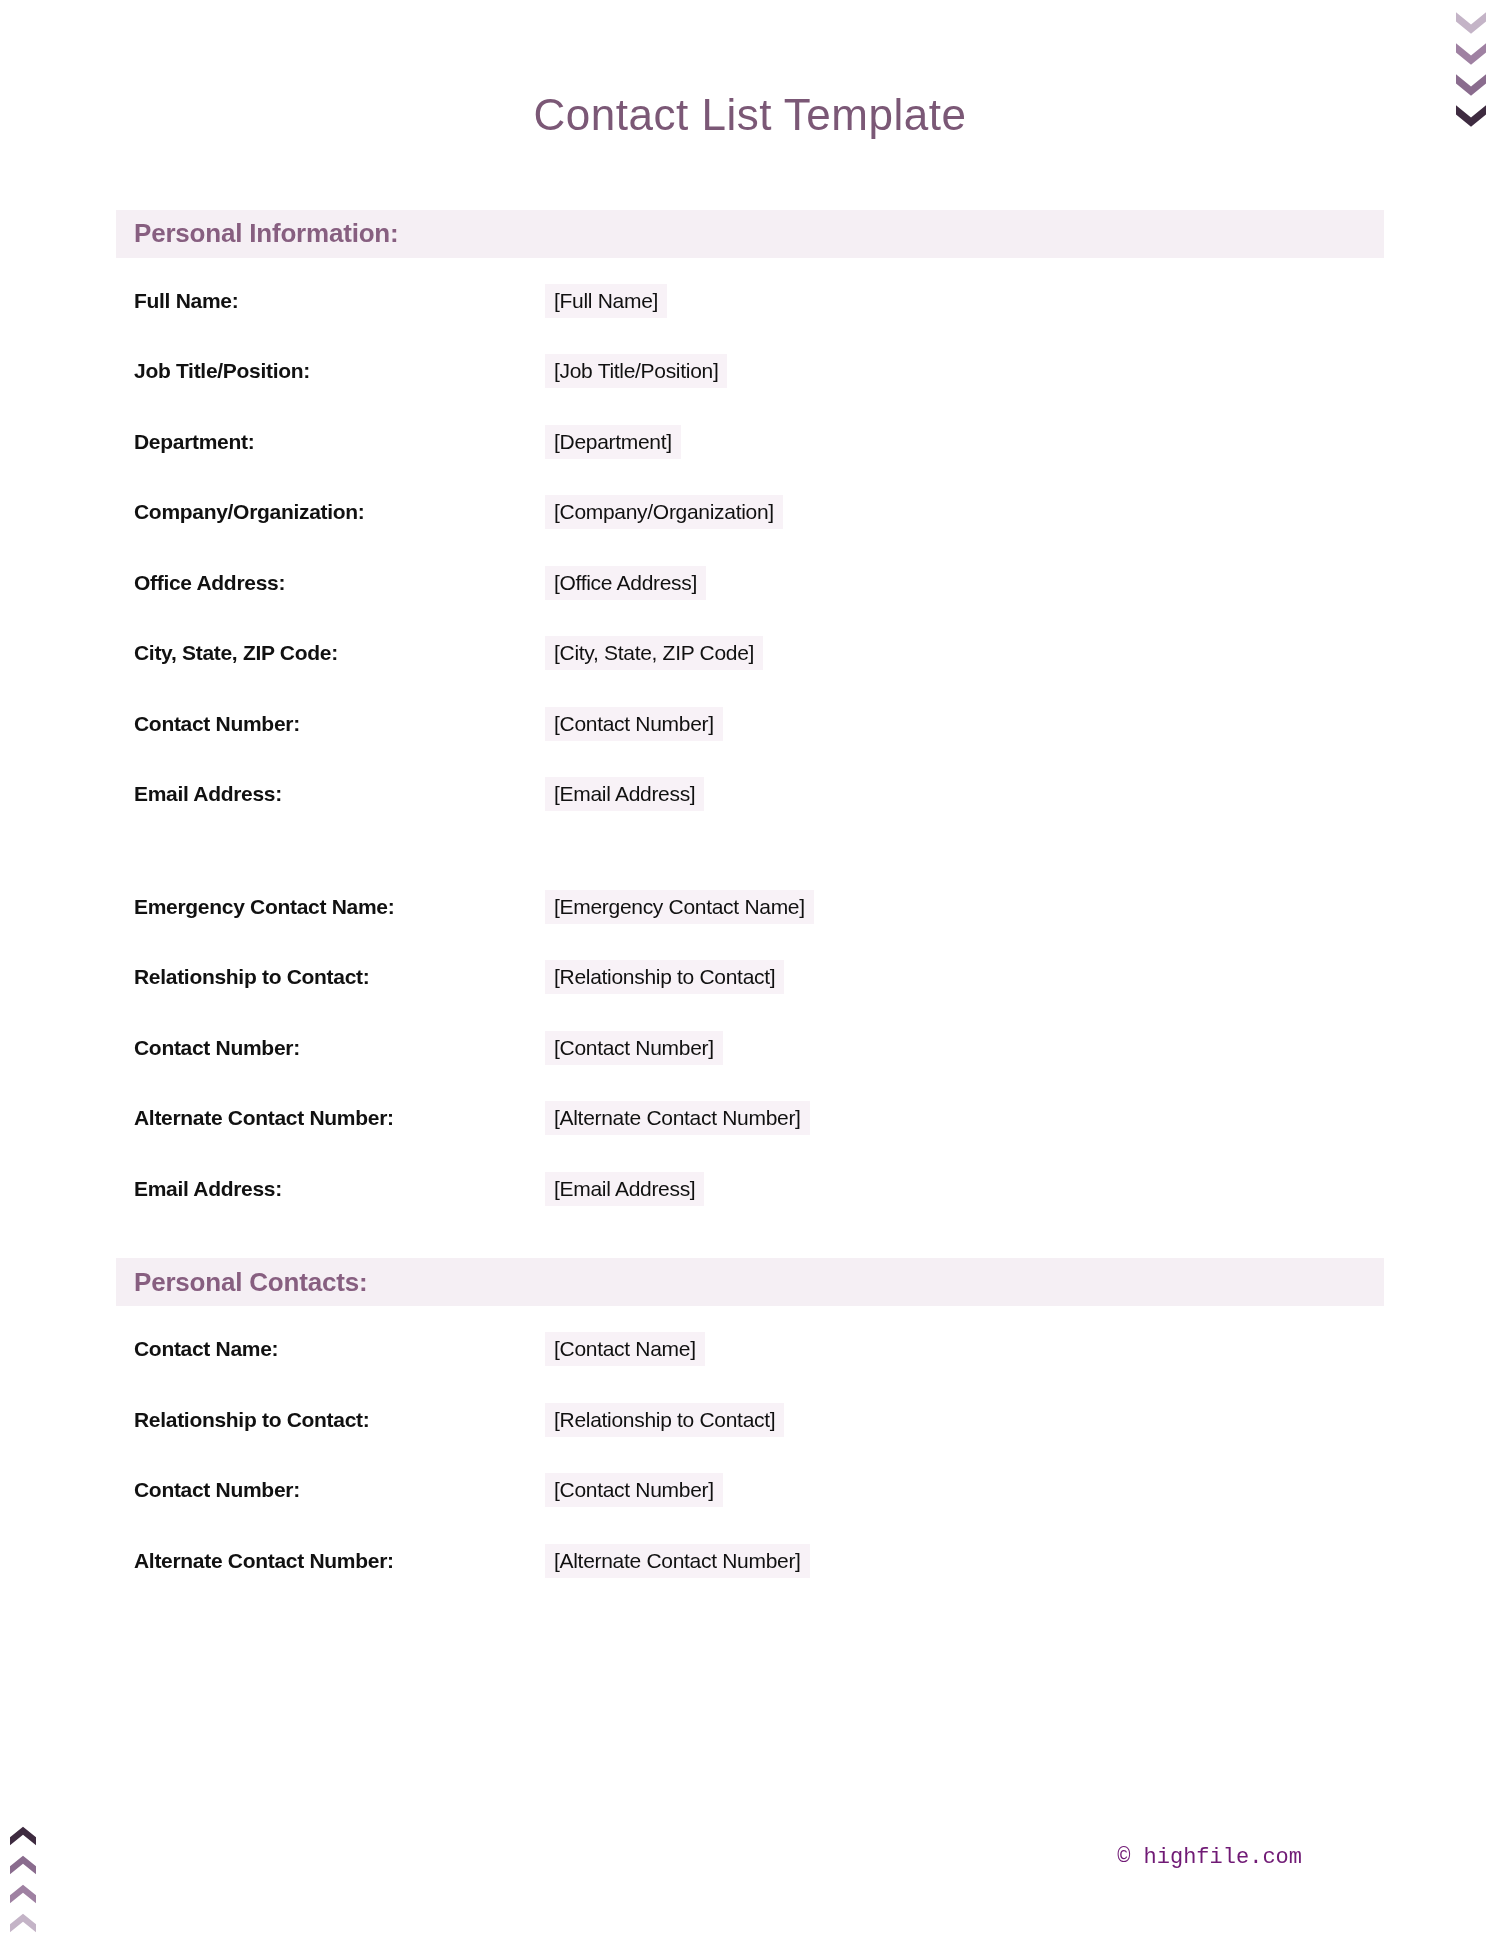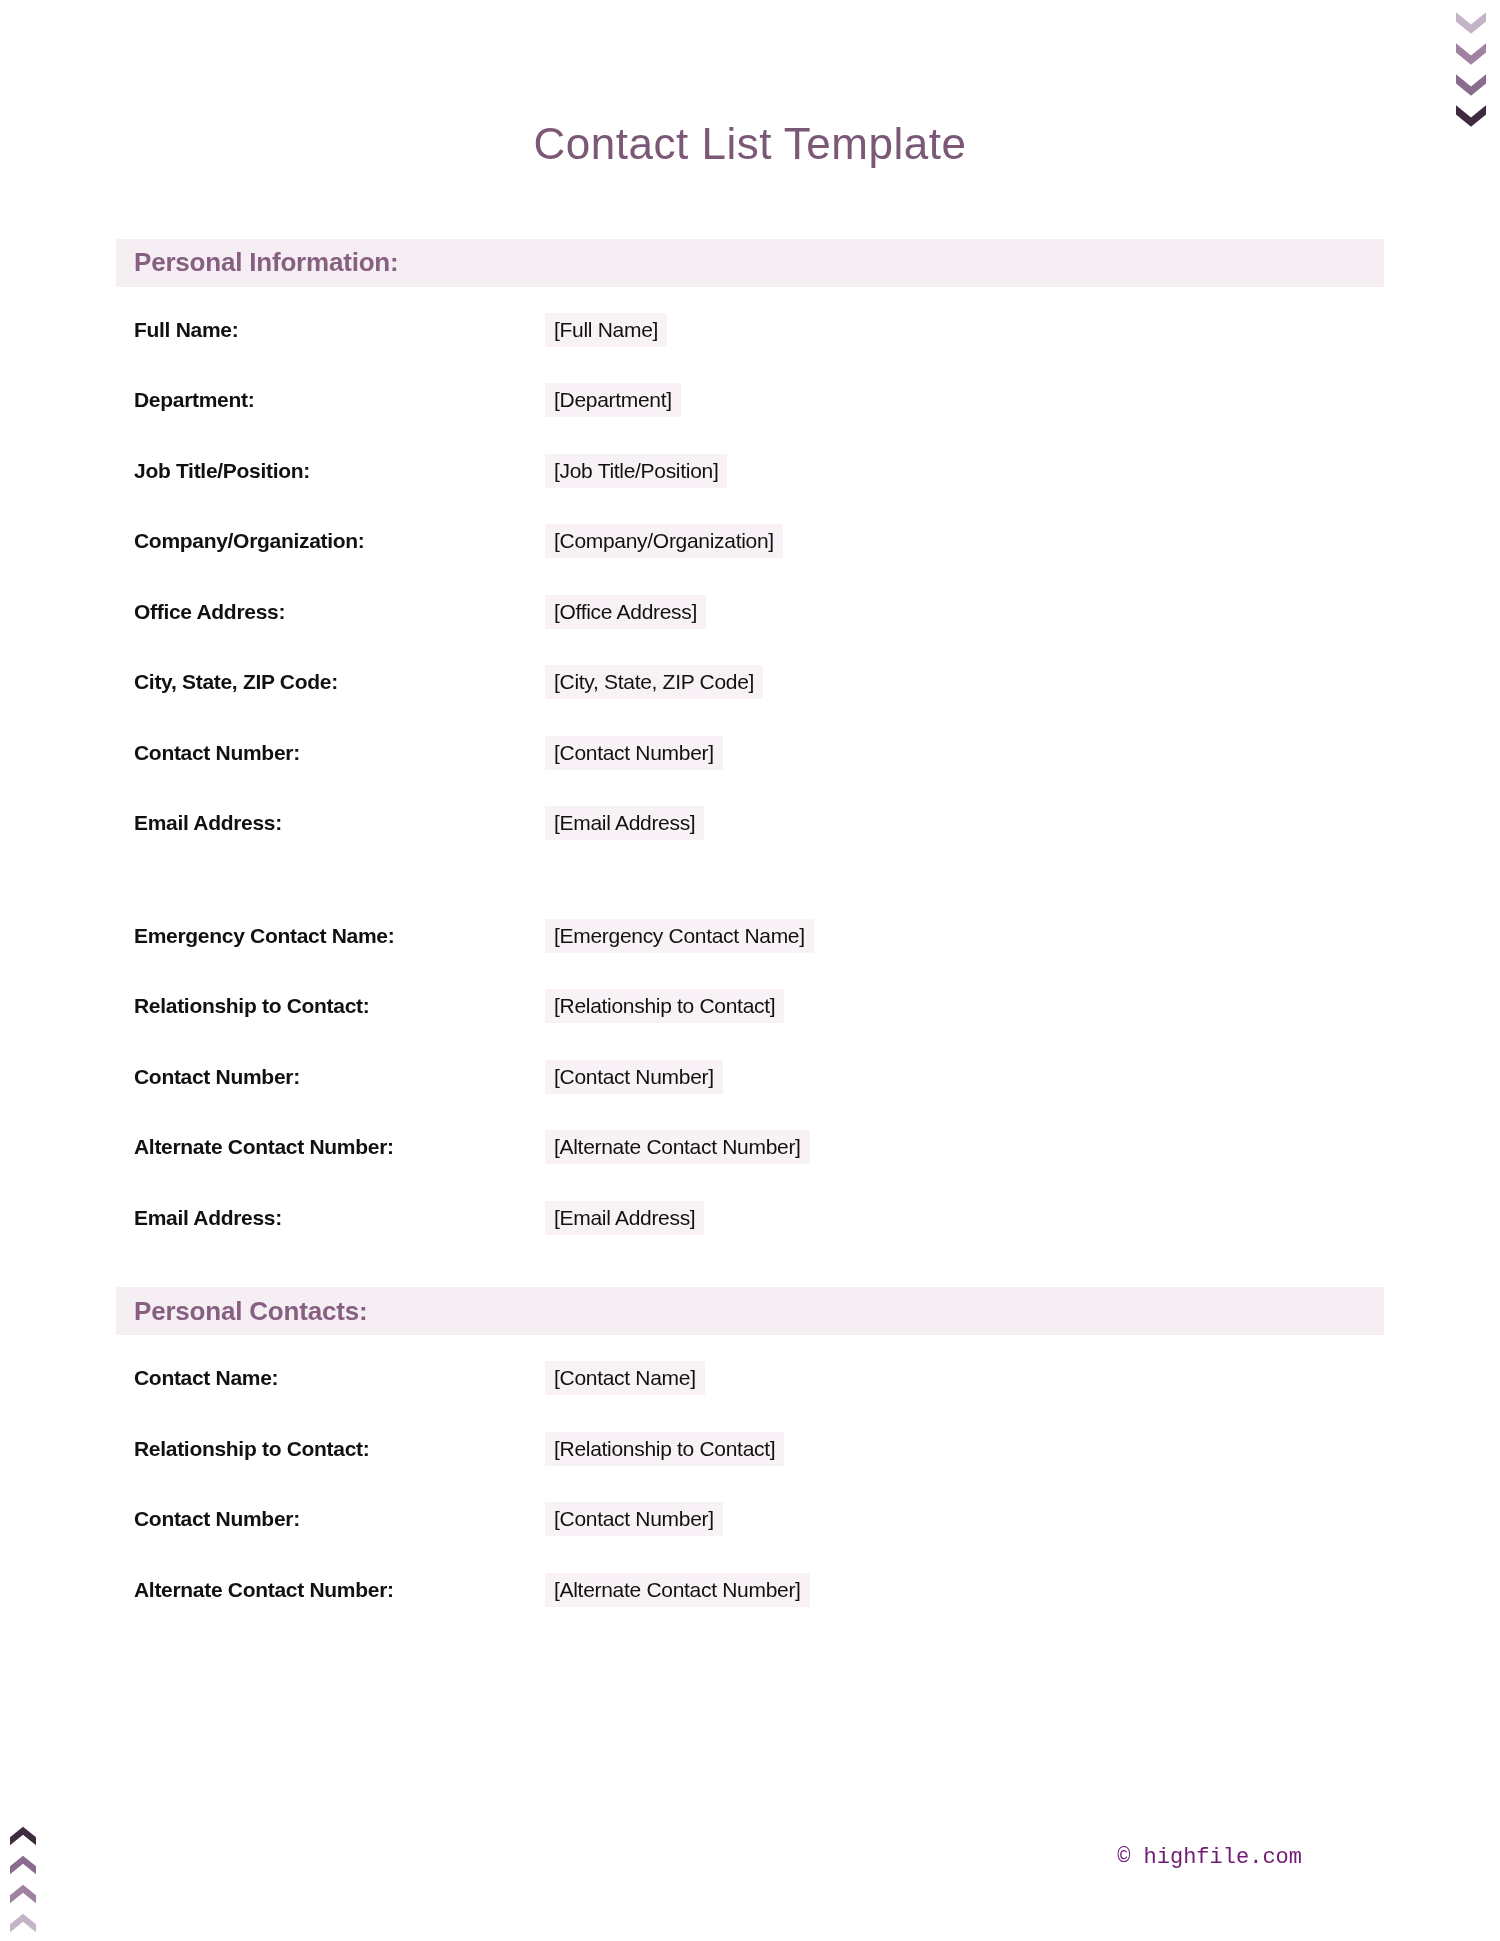--- a/index.html
+++ b/index.html
@@ -6,21 +6,21 @@
   body {
     width:1500px; height:1941px;
     position:relative;
     background:#ffffff;
     font-family:"Liberation Sans", sans-serif;
     color:#1a1a1a;
     overflow:hidden;
   }
   .page-title {
     margin:0;
-    padding-top:118px;
+    padding-top:89px;
     text-align:center;
     font-size:44px;
     line-height:1.2;
     font-weight:400;
     color:#7b5876;
     letter-spacing:0.5px;
   }
   .content {
     width:1268px;
     margin:68px auto 0 auto;
@@ -110,26 +110,26 @@
   <div class="section">
     <div class="section-band">
       <h2 class="section-header">Personal Information:</h2>
     </div>
     <div class="rows">
       <div class="row">
         <div class="field-label">Full Name:</div>
         <div class="field-value"><span class="field-value-text">[Full Name]</span></div>
       </div>
       <div class="row">
+        <div class="field-label">Job Title/Position:</div>
+        <div class="field-value"><span class="field-value-text">[Job Title/Position]</span></div>
+      </div>
+      <div class="row">
         <div class="field-label">Department:</div>
         <div class="field-value"><span class="field-value-text">[Department]</span></div>
-      </div>
-      <div class="row">
-        <div class="field-label">Job Title/Position:</div>
-        <div class="field-value"><span class="field-value-text">[Job Title/Position]</span></div>
       </div>
       <div class="row">
         <div class="field-label">Company/Organization:</div>
         <div class="field-value"><span class="field-value-text">[Company/Organization]</span></div>
       </div>
       <div class="row">
         <div class="field-label">Office Address:</div>
         <div class="field-value"><span class="field-value-text">[Office Address]</span></div>
       </div>
       <div class="row">

